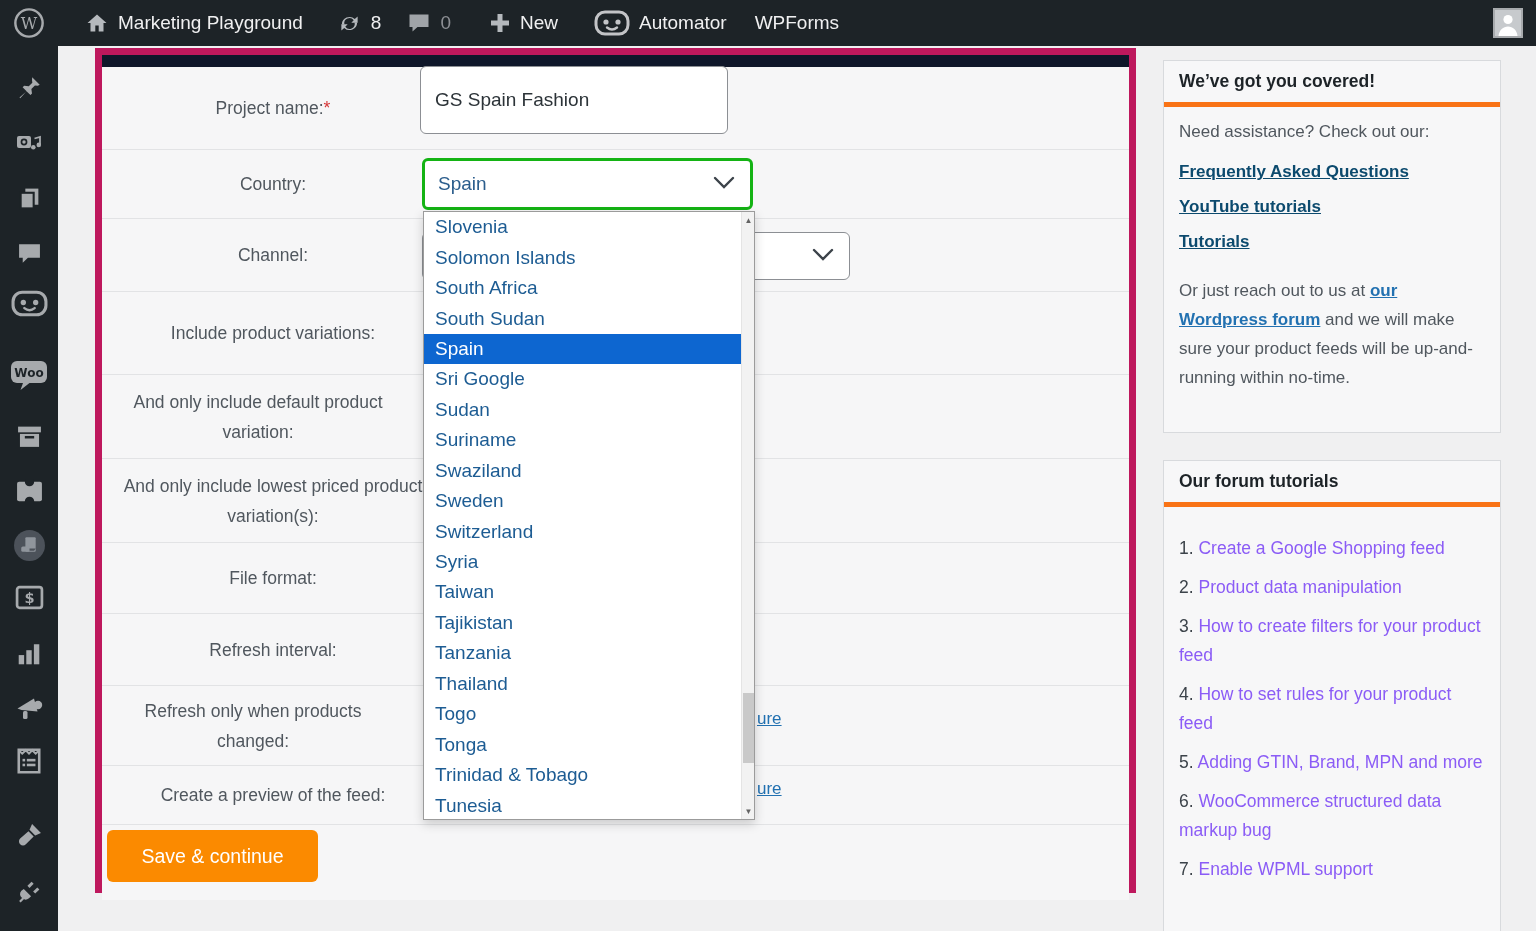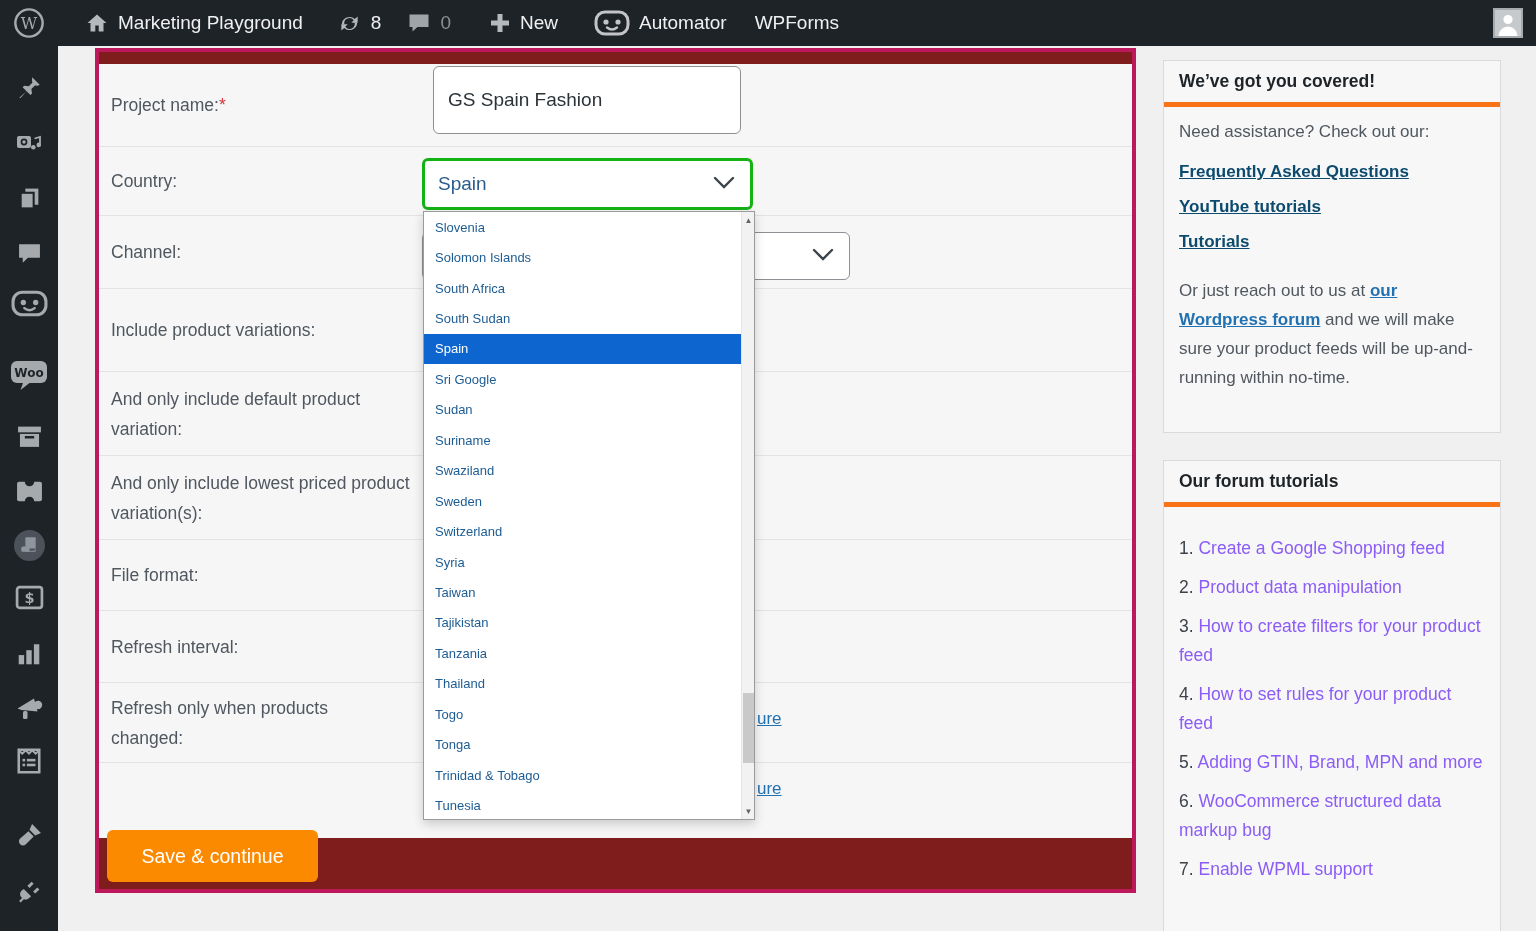--- a/index.html
+++ b/index.html
@@ -20,41 +20,41 @@
   .ab-avatar-inner svg { position:absolute; left:0; top:0; }
 
   
   .side-menu { position:absolute; left:0; top:46px; width:58px; height:885px; background:#1d2327; }
   .sm-icon { position:absolute; left:0; width:58px; height:30px; display:flex; justify-content:center;
     align-items:center; cursor:pointer; }
   .sm-icon svg { display:block; }
 
   
   .content-box { position:absolute; left:95px; top:48px; width:1041px; height:845px;
-    background:#7f1d1d; border:4px solid #be185d; padding-top:12px; }
+    background:#0f172a; border:7px solid #be185d; padding-top:12px;text-align:center; }
   .frow { background:#f6f6f7; border-bottom:1px solid #e2e3e5; display:flex; align-items:center; }
   .frow.last { border-bottom:none; }
   .frow-label { padding-left:12px; width:330px; font-size:17.5px; line-height:30px; color:#50575e; }
   .req { color:#d63638; }
 
-  .text-input { position:absolute; left:433px; top:66px; width:308px; height:68px; background:#fff;
+  .text-input { position:absolute; left:420px; top:66px; width:308px; height:68px; background:#fff;
     border:1px solid #8c8f94; border-radius:6px; font-size:19px; color:#2c3338; padding:0 14px;
     font-family:inherit; }
   .select-box { position:absolute; background:#fff; border:1px solid #8c8f94; border-radius:6px;
     display:flex; align-items:center; cursor:pointer; }
   .select-country { left:422px; top:158px; width:331px; height:52px; border:3px solid #14b314; z-index:5; }
   .select-country .sel-text { font-size:19px; color:#2b5d8c; padding-left:13px; }
   .select-channel { left:422px; top:232px; width:428px; height:48px; z-index:1; }
   .chevron { position:absolute; right:15px; top:50%; transform:translateY(-50%); }
 
   
   .dropdown { position:absolute; left:423px; top:211px; width:332px; height:609px; background:#fff;
     border:1px solid #9b9b9b; box-shadow:0 4px 10px rgba(0,0,0,.18); z-index:10; }
   .dd-options { position:absolute; left:0; top:0; right:13px; bottom:0; overflow:hidden; }
-  .dd-opt { height:30.45px; display:flex; align-items:center; padding-left:11px; font-size:13px;
+  .dd-opt { height:30.45px; display:flex; align-items:center; padding-left:11px; font-size:19px;
     color:#1d5c93; cursor:pointer; white-space:nowrap; }
   .dd-opt.selected { background:#0d66d0; color:#fff; }
   .dd-scroll { position:absolute; right:0; top:0; width:13px; height:100%; background:#f2f2f2;
     border-left:1px solid #e4e4e4; }
   .dd-arrow { position:absolute; left:0; width:13px; height:16px; font-size:8px; color:#636363;
     display:flex; align-items:center; justify-content:center; cursor:pointer; }
   .dd-arrow.up { top:0; } .dd-arrow.down { bottom:0; }
   .dd-thumb { position:absolute; left:1px; top:481px; width:11px; height:70px; background:#c9c9c9; cursor:pointer; }
 
   .partial-link { position:absolute; left:757px; font-size:17px; color:#2271b1;
@@ -282,20 +282,23 @@
       <div class="frow-label" style="width:330px;">And only include lowest priced product variation(s):</div>
     </div>
     <div class="frow" style="height:71px;">
       <div class="frow-label">File format:</div>
     </div>
     <div class="frow" style="height:72px;">
       <div class="frow-label">Refresh interval:</div>
     </div>
     <div class="frow" style="height:80px;">
       <div class="frow-label" style="width:290px;">Refresh only when products changed:</div>
+    </div>
+    <div class="frow" style="height:59px;">
+      <div class="frow-label">Create a preview of the feed:</div>
     </div>
     <div class="frow last" style="height:75px;"></div>
   </div>
 
   <input class="text-input" type="text" value="GS Spain Fashion" style="">
 
   <div class="select-box select-channel">
     <span class="chevron">
       <svg width="22" height="13" viewBox="0 0 22 13" fill="none" stroke="#3c434a" stroke-width="2.4" stroke-linecap="round">
           <path d="M2 2l9 9 9-9"></path>

